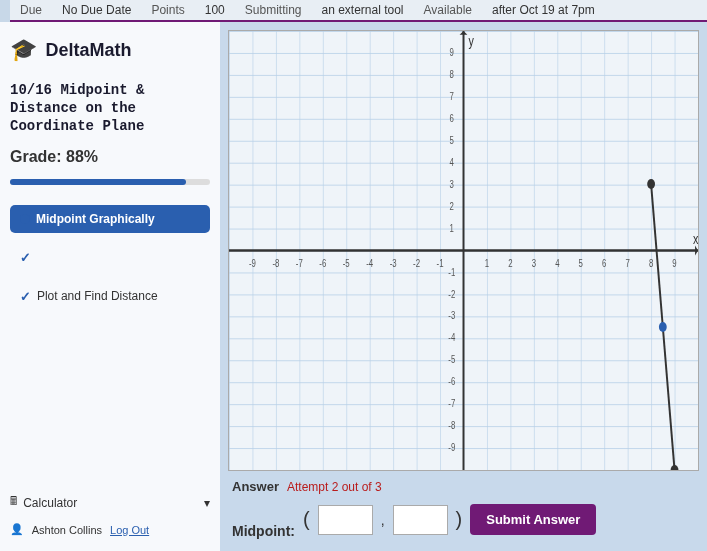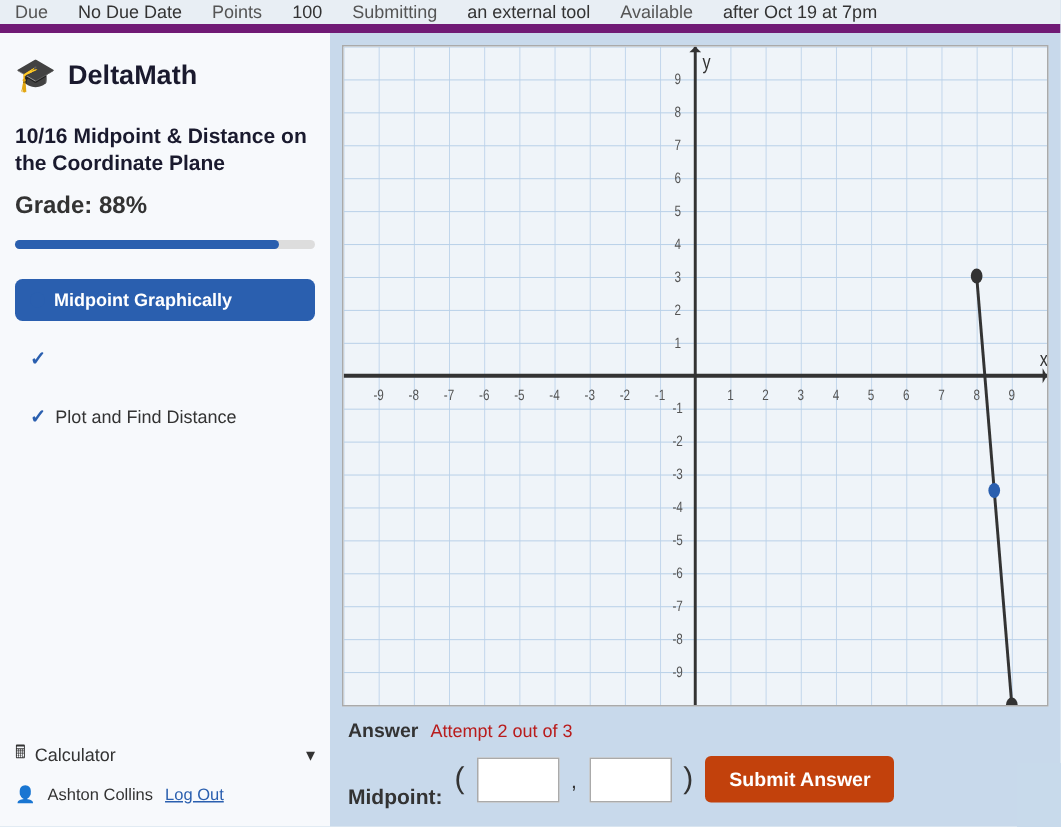--- a/index.html
+++ b/index.html
@@ -8,28 +8,29 @@
       background: #c8d8e8;
       width: 707px;
       height: 551px;
       overflow: hidden;
       position: relative;
     }
 
     
     .top-bar {
       background: #e8eef4;
-      border-bottom: 6px solid #701a75;
+      border-bottom: 2px solid #701a75;
       padding: 3px 10px;
       display: flex;
       align-items: center;
       gap: 20px;
       font-size: 12px;
       color: #333;
       height: 22px;
+      margin-left: 10px;
     }
     .top-bar span { white-space: nowrap; }
     .top-bar .label { font-weight: normal; color: #555; }
 
     
     .main-layout {
       display: flex;
       height: calc(551px - 22px);
     }
 
@@ -58,20 +59,21 @@
       font-weight: bold;
       color: #1a1a2e;
     }
 
     .assignment-title {
       font-size: 14px;
       font-weight: bold;
       color: #1a1a2e;
       line-height: 1.3;
       margin-bottom: 2px;
+      font-family: Liberation Mono, monospace;
     }
     .due-date {
       font-size: 11px;
       color: #555;
       margin-bottom: 6px;
     }
     .grade-label {
       font-size: 16px;
       font-weight: bold;
       color: #333;
@@ -216,21 +218,21 @@
     .paren {
       font-size: 20px;
       color: #333;
       font-weight: normal;
     }
     .comma {
       font-size: 14px;
       color: #333;
     }
     .submit-btn {
-      background: #c2410c;
+      background: #701a75;
       color: white;
       border: none;
       padding: 8px 16px;
       font-size: 13px;
       font-weight: bold;
       border-radius: 4px;
       cursor: pointer;
       white-space: nowrap;
     }
   </style>

